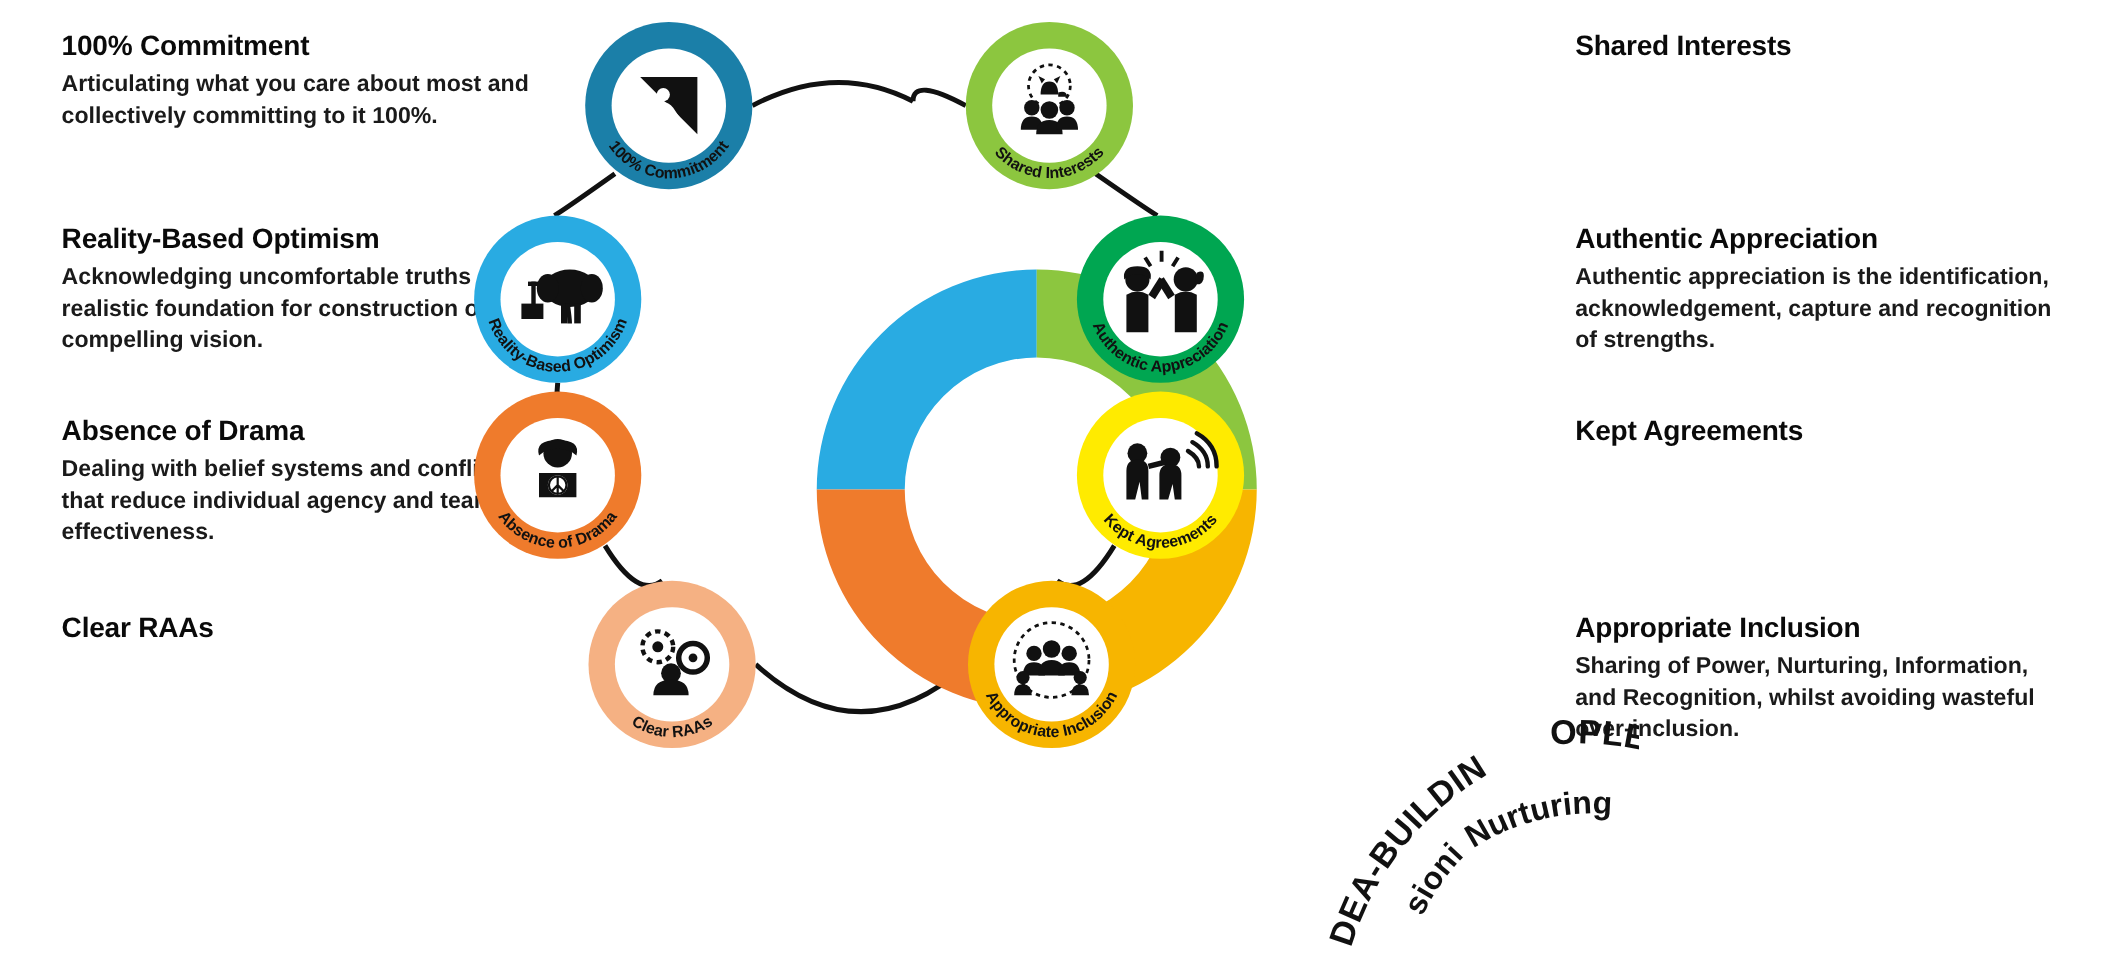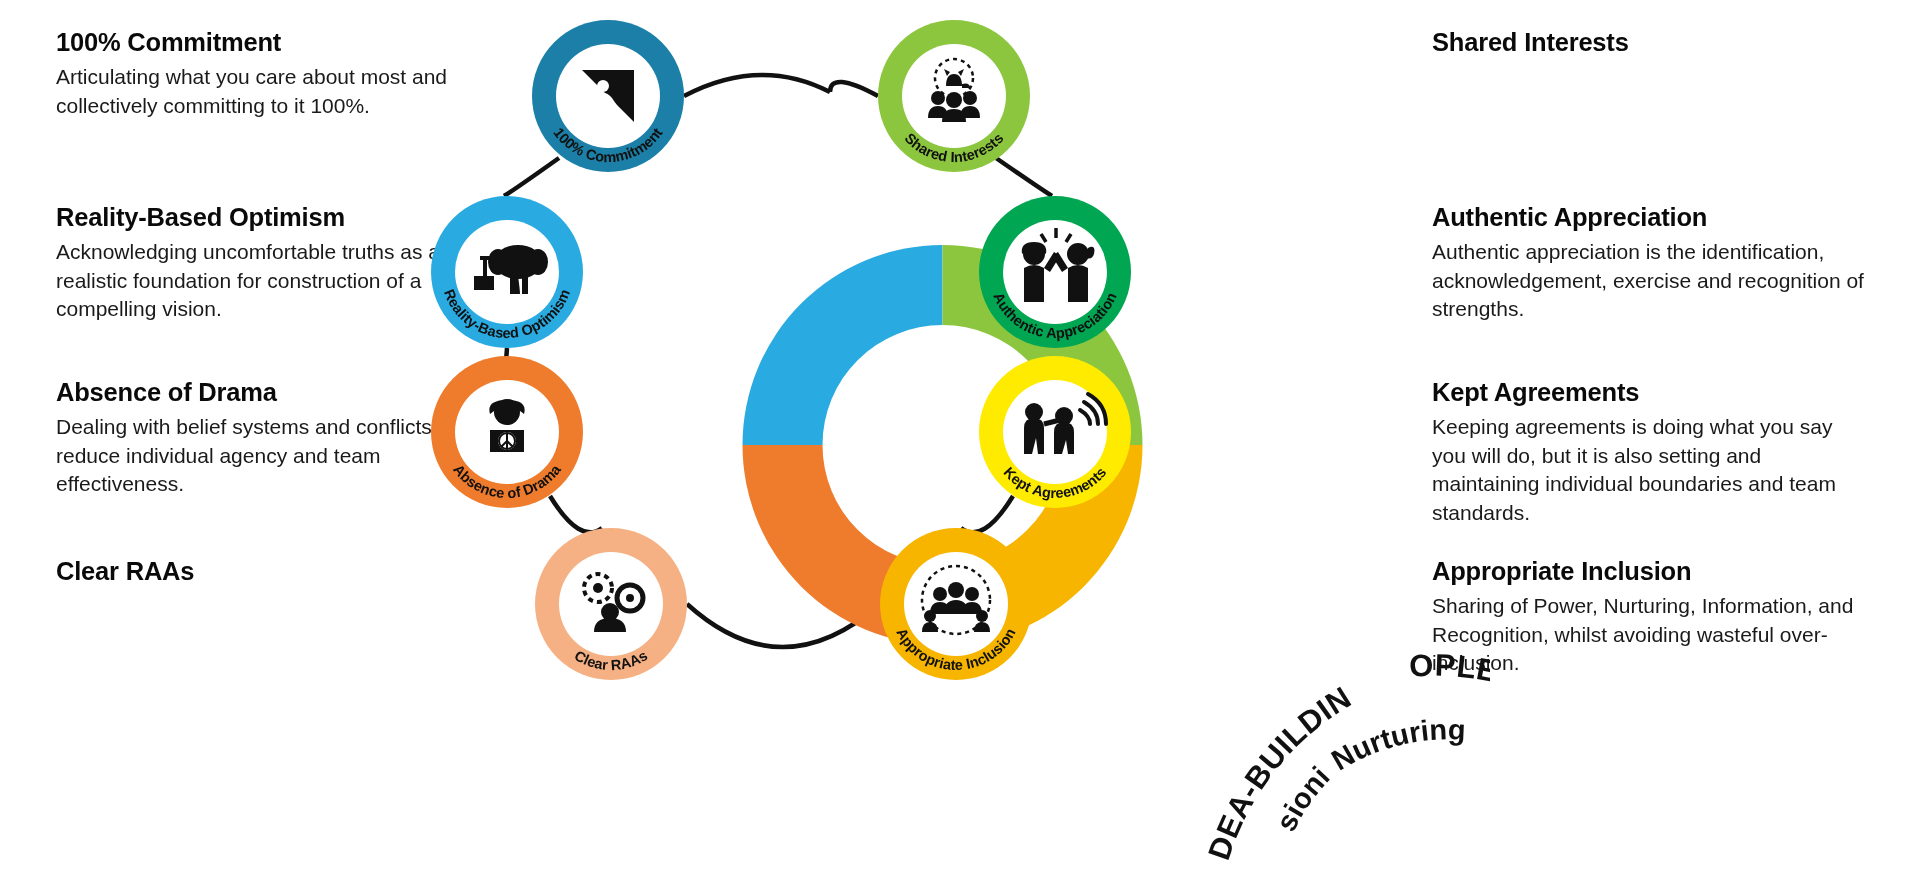--- a/index.html
+++ b/index.html
@@ -22,21 +22,21 @@
     font-weight: bold;
     letter-spacing: -0.2px;
     color: #0a0a0a;
     margin-bottom: 6px;
     white-space: nowrap;
   }
   .entry p {
     font-size: 21px;
     line-height: 28.5px;
     color: #1a1a1a;
-    font-weight: 400;
+    font-weight: 700;
   }
 
   
   .diagram {
     position: absolute;
     left: 430px; top: 0;
     width: 1060px; height: 890px;
   }
   .diagram svg { display: block; width: 1060px; height: 890px; }
 
@@ -82,25 +82,24 @@
       <h2>Clear RAAs</h2>
     </div>
   </div>
 
   <div class="col col-right">
     <div class="entry" style="top:28px">
       <h2>Shared Interests</h2>
     </div>
     <div class="entry" style="top:203px">
       <h2>Authentic Appreciation</h2>
-      <p>Authentic appreciation is the identification, acknowledgement, exercise and recognition of strengths.</p>
+      <p>Authentic appreciation is the identification, acknowledgement, capture and recognition of strengths.</p>
     </div>
     <div class="entry" style="top:378px">
       <h2>Kept Agreements</h2>
-      <p>Keeping agreements is doing what you say you will do, but it is also setting and maintaining individual boundaries and team standards.</p>
     </div>
     <div class="entry" style="top:557px">
       <h2>Appropriate Inclusion</h2>
       <p>Sharing of Power, Nurturing, Information, and Recognition, whilst avoiding wasteful over-inclusion.</p>
     </div>
   </div>
 
   <div class="diagram">
     <svg viewBox="0 0 1060 890" xmlns="http://www.w3.org/2000/svg">
       <defs>

